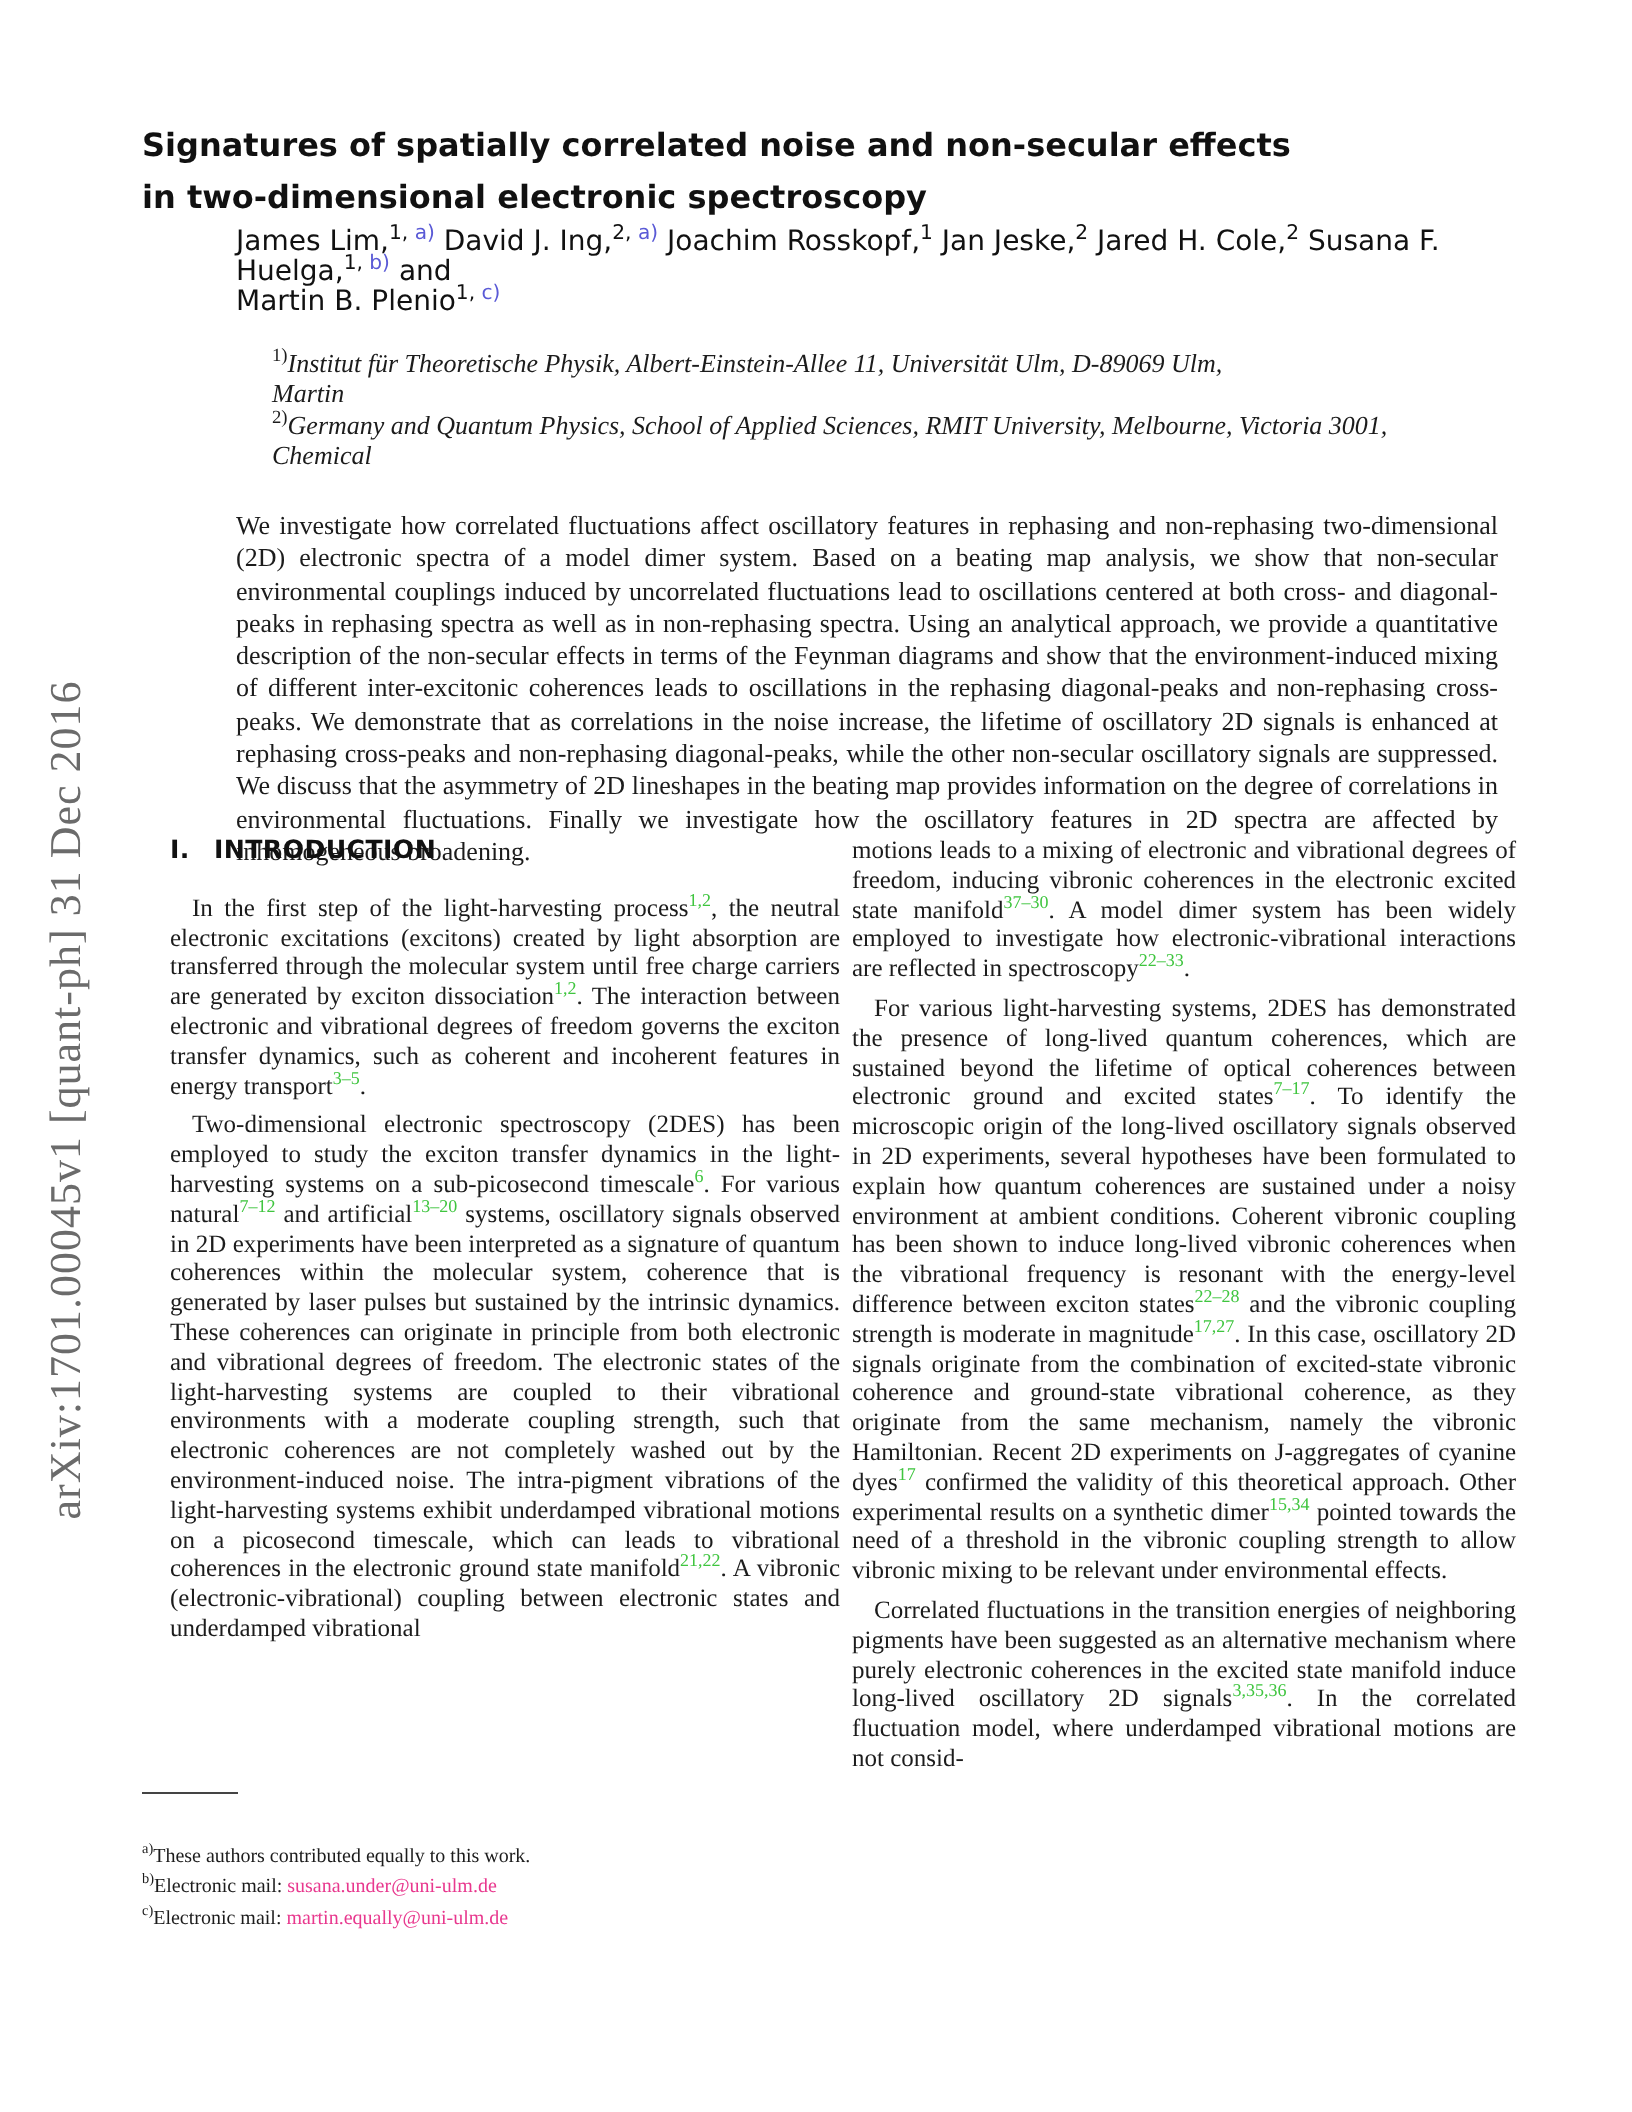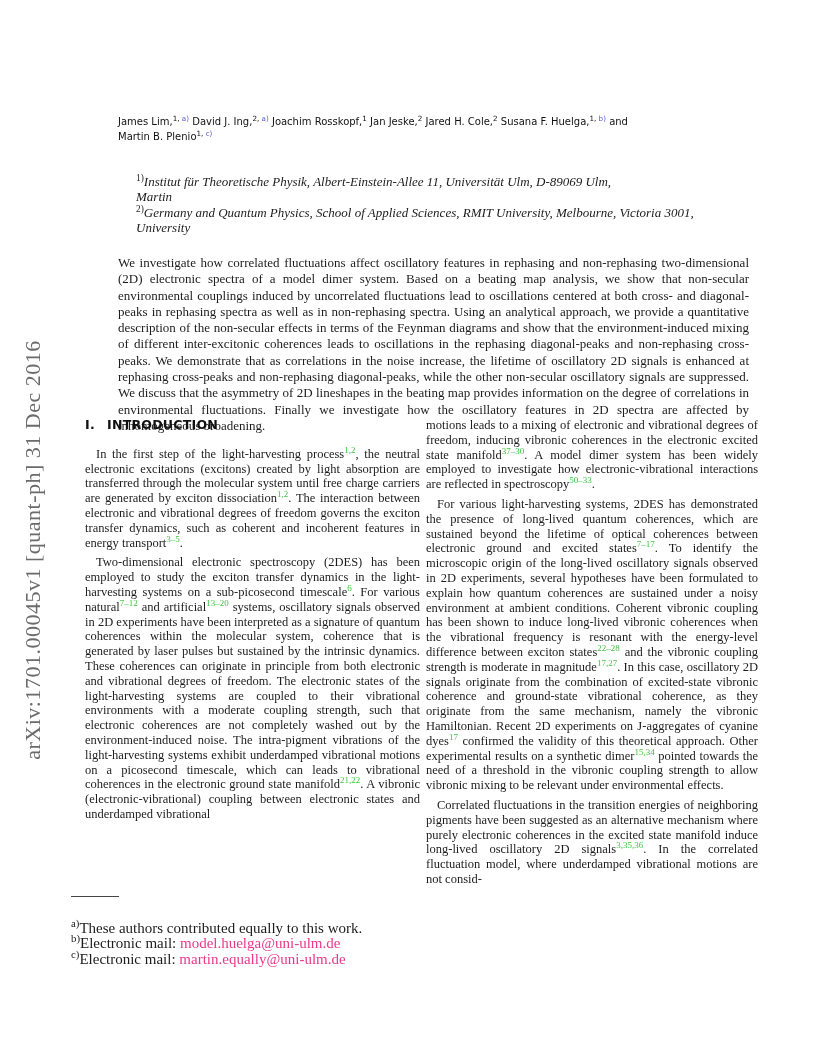--- a/index.html
+++ b/index.html
@@ -18,21 +18,21 @@
     font-size:22px; color:var(--sidebar); letter-spacing:0.5px;
   }
   
   .title{
     position:absolute; left:71px; top:60px; width:690px;
     font-family:"DejaVu Sans", sans-serif; font-weight:700;
     font-size:16px; line-height:26px; color:#111;
   }
   .byline{
     position:absolute; left:118px; top:114px; width:636px;
-    font-family:"DejaVu Sans", sans-serif; font-size:10px; line-height:15px; color:#111;
+    font-family:"DejaVu Sans", sans-serif; font-size:14px; line-height:15px; color:#111;
   }
   .affils{
     position:absolute; left:136px; top:146px; width:645px;
     font-size:13px; line-height:15.4px;margin-top:28px;
   }
   .affil{font-style:italic;}
   
   .abstract{
     position:absolute; left:118px; top:211px; width:631px;
     font-size:13px; line-height:16.3px; text-align:justify;margin-top:44px;
@@ -44,63 +44,67 @@
   .col p{margin:0 0 5px 0; text-align:justify; text-indent:11px;}
   .col p.noindent{text-indent:0;}
   .sec-head{
     font-family:"DejaVu Sans", sans-serif; font-weight:700;
     font-size:12.6px; letter-spacing:0.2px; margin:0 0 14px 0; color:#111;
   }
   .sec-num{display:inline-block; width:22px;}
   
   .footnotes{
     position:absolute; left:71px; top:896px; width:335px;
-    font-size:15px; line-height:15.4px;
+    font-size:10px; line-height:15.4px;
   }
   .fn-rule{width:48px; border:0; border-top:1.2px solid #444; margin:0 0 24px 0;}
   .fn{margin:0;}
   
   sup{line-height:0;}
   .run-sup,.run-cite,.run-note{font-size:0.72em; font-style:normal;}
   .run-cite{color:var(--cite);}
   .run-note{color:var(--note);}
   .run-link{color:var(--link);}
   .run-i{font-style:italic;}
 </style>
 </head>
 <body>
 
 <div class="page">
 
   <div class="arxiv-wrap">
     <div class="arxiv-text">arXiv:1701.00045v1  [quant-ph]  31 Dec 2016</div>
   </div>
 
+  <div class="title">
+    <div>Signatures of spatially correlated noise and non-secular effects</div>
+    <div>in two-dimensional electronic spectroscopy</div>
+  </div>
 
   <div class="byline">James Lim,<sup class="run-sup">1, </sup><sup class="run-note">a)</sup> David J. Ing,<sup class="run-sup">2, </sup><sup class="run-note">a)</sup> Joachim Rosskopf,<sup class="run-sup">1</sup> Jan Jeske,<sup class="run-sup">2</sup> Jared H. Cole,<sup class="run-sup">2</sup> Susana F. Huelga,<sup class="run-sup">1, </sup><sup class="run-note">b)</sup> and<br>Martin B. Plenio<sup class="run-sup">1, </sup><sup class="run-note">c)</sup></div>
 
   <div class="affils">
     <div class="affil"><sup class="run-sup">1)</sup><span class="run-i">Institut für Theoretische Physik, Albert-Einstein-Allee 11, Universität Ulm, D-89069 Ulm,</span><br><span class="run-i">Martin</span></div>
-    <div class="affil"><sup class="run-sup">2)</sup><span class="run-i">Germany and Quantum Physics, School of Applied Sciences, RMIT University, Melbourne, Victoria 3001,</span><br><span class="run-i">University</span></div>
+    <div class="affil"><sup class="run-sup">2)</sup><span class="run-i">Germany and Quantum Physics, School of Applied Sciences, RMIT University, Melbourne, Victoria 3001,</span><br><span class="run-i">Chemical</span></div>
   </div>
 
   <div class="abstract">We investigate how correlated fluctuations affect oscillatory features in rephasing and non-rephasing two-dimensional (2D) electronic spectra of a model dimer system. Based on a beating map analysis, we show that non-secular environmental couplings induced by uncorrelated fluctuations lead to oscillations centered at both cross- and diagonal-peaks in rephasing spectra as well as in non-rephasing spectra. Using an analytical approach, we provide a quantitative description of the non-secular effects in terms of the Feynman diagrams and show that the environment-induced mixing of different inter-excitonic coherences leads to oscillations in the rephasing diagonal-peaks and non-rephasing cross-peaks. We demonstrate that as correlations in the noise increase, the lifetime of oscillatory 2D signals is enhanced at rephasing cross-peaks and non-rephasing diagonal-peaks, while the other non-secular oscillatory signals are suppressed. We discuss that the asymmetry of 2D lineshapes in the beating map provides information on the degree of correlations in environmental fluctuations. Finally we investigate how the oscillatory features in 2D spectra are affected by inhomogeneous broadening.</div>
 
   <div class="col col-left">
     <h2 class="sec-head"><span class="sec-num">I.</span><span>INTRODUCTION</span></h2>
     <p>In the first step of the light-harvesting process<sup class="run-cite">1,2</sup>, the neutral electronic excitations (excitons) created by light absorption are transferred through the molecular system until free charge carriers are generated by exciton dissociation<sup class="run-cite">1,2</sup>. The interaction between electronic and vibrational degrees of freedom governs the exciton transfer dynamics, such as coherent and incoherent features in energy transport<sup class="run-cite">3–5</sup>.</p>
     <p>Two-dimensional electronic spectroscopy (2DES) has been employed to study the exciton transfer dynamics in the light-harvesting systems on a sub-picosecond timescale<sup class="run-cite">6</sup>. For various natural<sup class="run-cite">7–12</sup> and artificial<sup class="run-cite">13–20</sup> systems, oscillatory signals observed in 2D experiments have been interpreted as a signature of quantum coherences within the molecular system, coherence that is generated by laser pulses but sustained by the intrinsic dynamics. These coherences can originate in principle from both electronic and vibrational degrees of freedom. The electronic states of the light-harvesting systems are coupled to their vibrational environments with a moderate coupling strength, such that electronic coherences are not completely washed out by the environment-induced noise. The intra-pigment vibrations of the light-harvesting systems exhibit underdamped vibrational motions on a picosecond timescale, which can leads to vibrational coherences in the electronic ground state manifold<sup class="run-cite">21,22</sup>. A vibronic (electronic-vibrational) coupling between electronic states and underdamped vibrational</p>
   </div>
 
   <div class="col col-right">
-    <p class="noindent">motions leads to a mixing of electronic and vibrational degrees of freedom, inducing vibronic coherences in the electronic excited state manifold<sup class="run-cite">37–30</sup>. A model dimer system has been widely employed to investigate how electronic-vibrational interactions are reflected in spectroscopy<sup class="run-cite">50–33</sup>.</p>
+    <p class="noindent">motions leads to a mixing of electronic and vibrational degrees of freedom, inducing vibronic coherences in the electronic excited state manifold<sup class="run-cite">37–30</sup>. A model dimer system has been widely employed to investigate how electronic-vibrational interactions are reflected in spectroscopy<sup class="run-cite">22–33</sup>.</p>
     <p>For various light-harvesting systems, 2DES has demonstrated the presence of long-lived quantum coherences, which are sustained beyond the lifetime of optical coherences between electronic ground and excited states<sup class="run-cite">7–17</sup>. To identify the microscopic origin of the long-lived oscillatory signals observed in 2D experiments, several hypotheses have been formulated to explain how quantum coherences are sustained under a noisy environment at ambient conditions. Coherent vibronic coupling has been shown to induce long-lived vibronic coherences when the vibrational frequency is resonant with the energy-level difference between exciton states<sup class="run-cite">22–28</sup> and the vibronic coupling strength is moderate in magnitude<sup class="run-cite">17,27</sup>. In this case, oscillatory 2D signals originate from the combination of excited-state vibronic coherence and ground-state vibrational coherence, as they originate from the same mechanism, namely the vibronic Hamiltonian. Recent 2D experiments on J-aggregates of cyanine dyes<sup class="run-cite">17</sup> confirmed the validity of this theoretical approach. Other experimental results on a synthetic dimer<sup class="run-cite">15,34</sup> pointed towards the need of a threshold in the vibronic coupling strength to allow vibronic mixing to be relevant under environmental effects.</p>
     <p>Correlated fluctuations in the transition energies of neighboring pigments have been suggested as an alternative mechanism where purely electronic coherences in the excited state manifold induce long-lived oscillatory 2D signals<sup class="run-cite">3,35,36</sup>. In the correlated fluctuation model, where underdamped vibrational motions are not consid-</p>
   </div>
 
   <div class="footnotes">
     <hr class="fn-rule">
     <p class="fn"><sup class="run-sup">a)</sup>These authors contributed equally to this work.</p>
-    <p class="fn"><sup class="run-sup">b)</sup>Electronic mail: <span class="run-link">model.huelga@uni-ulm.de</span></p>
+    <p class="fn"><sup class="run-sup">b)</sup>Electronic mail: <span class="run-link">susana.under@uni-ulm.de</span></p>
     <p class="fn"><sup class="run-sup">c)</sup>Electronic mail: <span class="run-link">martin.equally@uni-ulm.de</span></p>
   </div>
 
 </div>
 
 </body></html>

